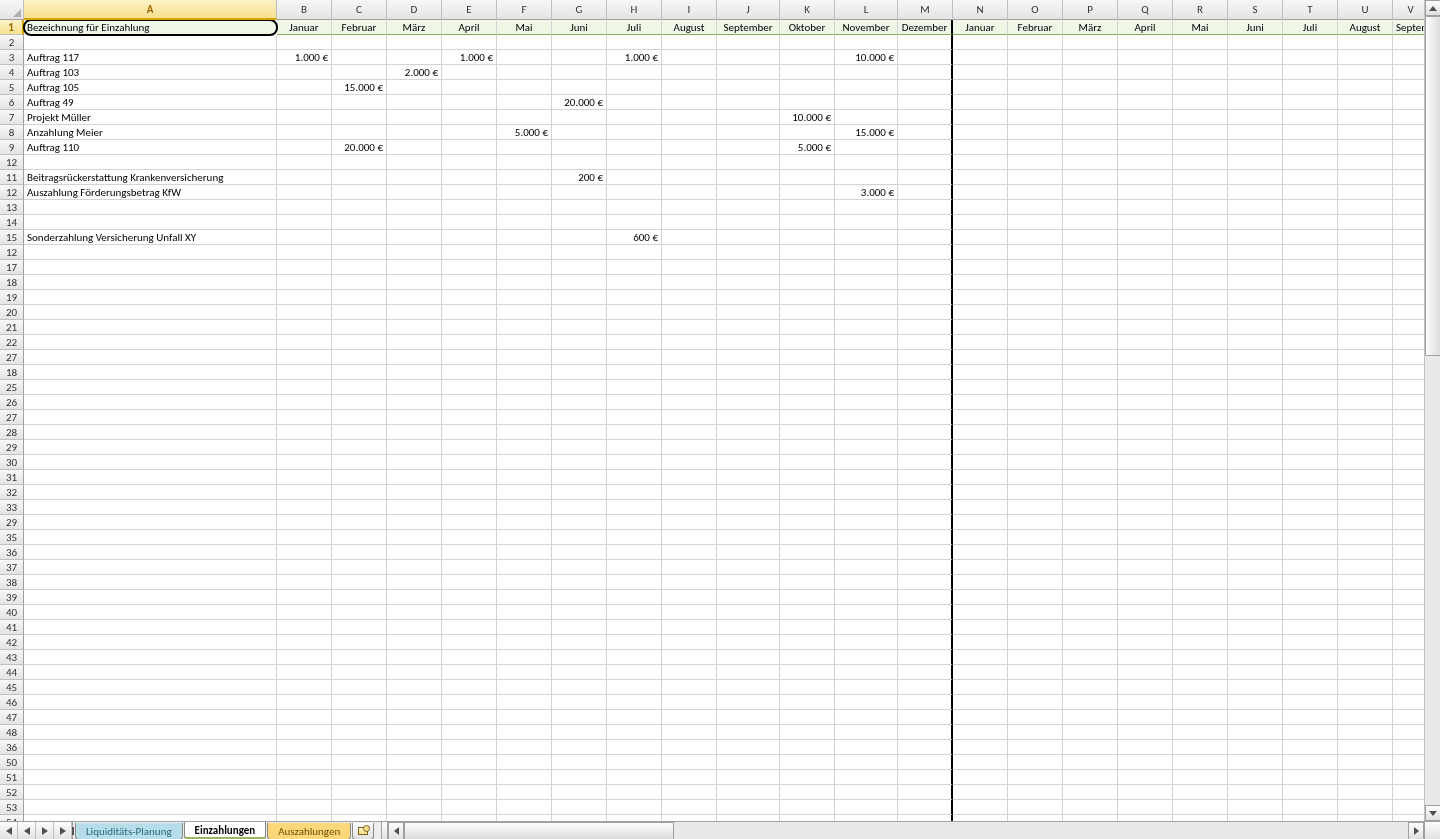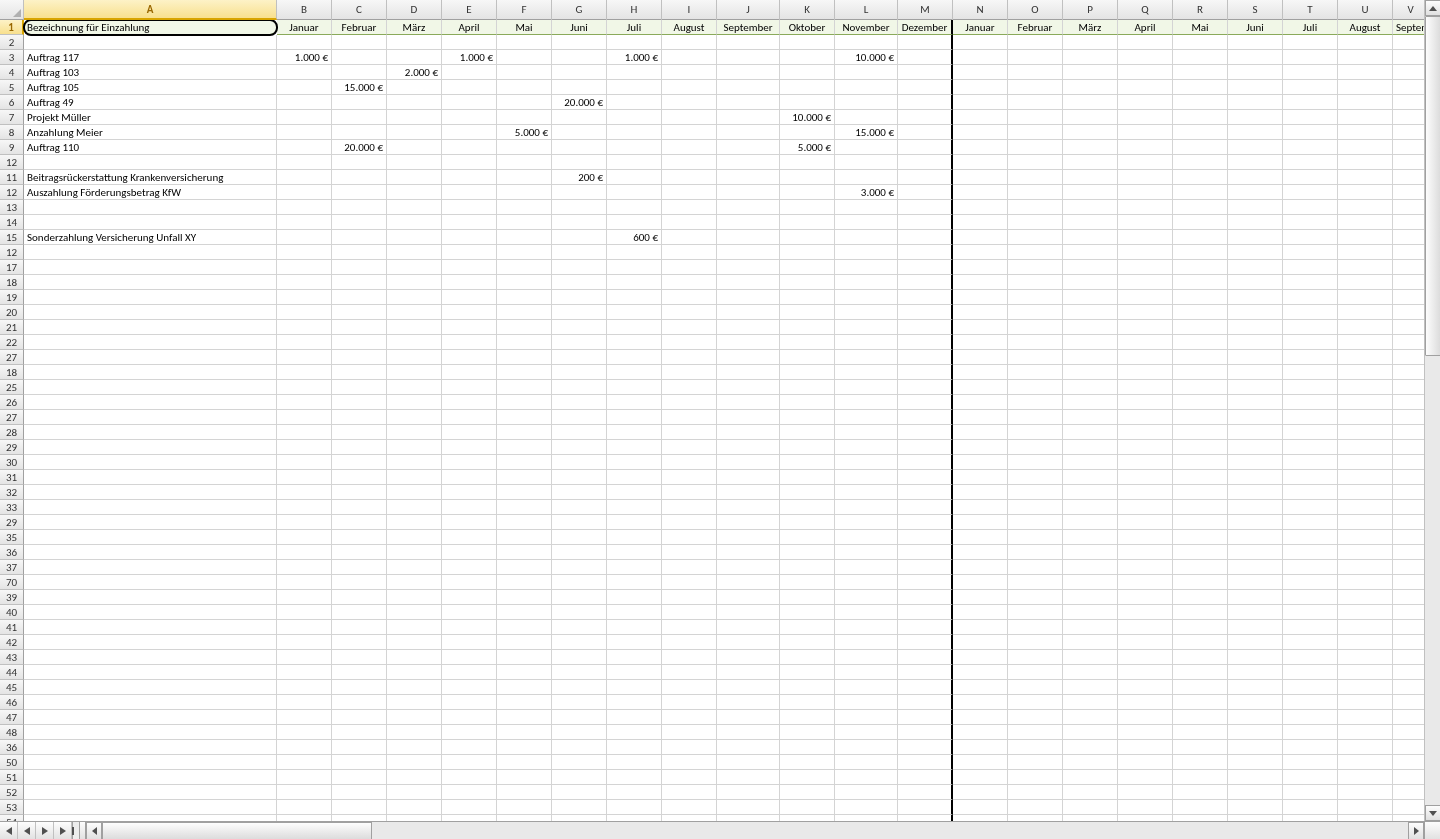--- a/index.html
+++ b/index.html
@@ -1190,21 +1190,21 @@
       <div class="cell" style="width: 55px;"></div>
       <div class="cell" style="width: 55px;"></div>
       <div class="cell" style="width: 55px;"></div>
       <div class="cell" style="width: 55px;"></div>
       <div class="cell" style="width: 55px;"></div>
       <div class="cell" style="width: 55px;"></div>
       <div class="cell" style="width: 55px;"></div>
       <div class="cell" style="width: 36px;"></div>
     </div>
     <div class="row">
-      <div class="row-h">70</div>
+      <div class="row-h">38</div>
       <div class="cell" style="width: 253px;"></div>
       <div class="cell" style="width: 55px;"></div>
       <div class="cell" style="width: 55px;"></div>
       <div class="cell" style="width: 55px;"></div>
       <div class="cell" style="width: 55px;"></div>
       <div class="cell" style="width: 55px;"></div>
       <div class="cell" style="width: 55px;"></div>
       <div class="cell" style="width: 55px;"></div>
       <div class="cell" style="width: 55px;"></div>
       <div class="cell" style="width: 63px;"></div>
@@ -1641,20 +1641,28 @@
     <div class="nav-btn">
         <div class="tri2 prev"></div>
       </div>
     <div class="nav-btn">
         <div class="tri2 next"></div>
       </div>
     <div class="nav-btn">
         <div class="tri2 last"></div>
       </div>
   </div>
+  <div class="tabs">
+    <div class="tab t1">Liquiditäts-Planung</div>
+    <div class="tab t2">Einzahlungen</div>
+    <div class="tab t3">Auszahlungen</div>
+    <div class="tab new">
+        <span></span>
+      </div>
+  </div>
   <div class="hscroll">
     <div class="hs-split"></div>
     <div class="hs-btn l">
         <div class="tri l"></div>
       </div>
     <div class="hs-thumb"></div>
     <div class="hs-btn r">
         <div class="tri r"></div>
       </div>
   </div>

